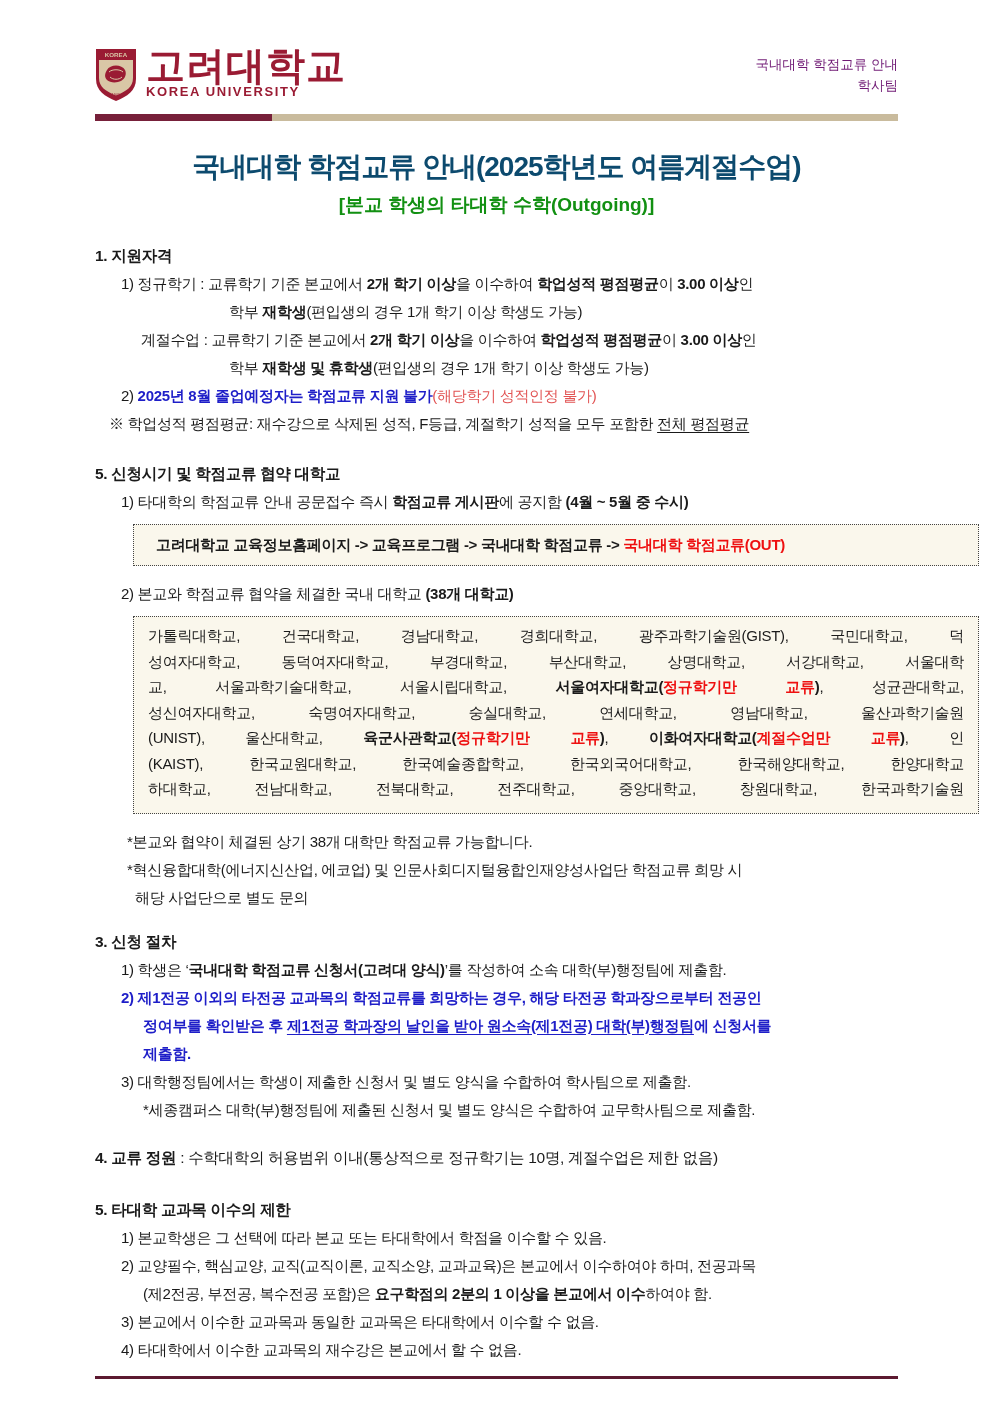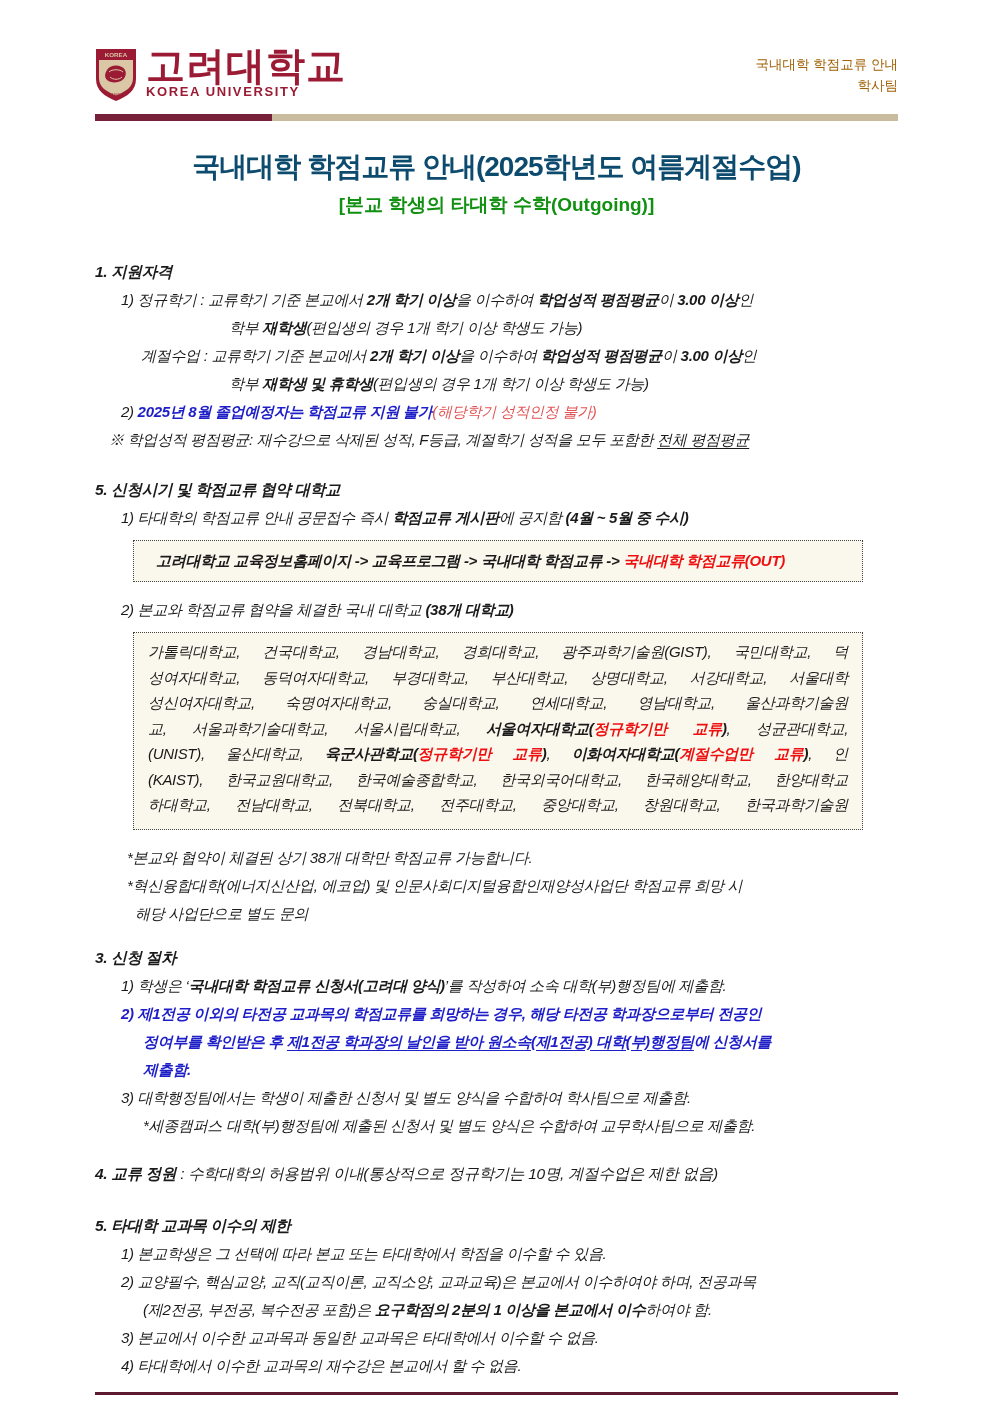--- a/index.html
+++ b/index.html
@@ -21,29 +21,29 @@
     font-family:"Liberation Sans",sans-serif;
     color:var(--ink);
   }
   .page{width:992px;height:1403px;padding:48px 94px 0 95px;position:relative;}
   
   .header{display:flex;justify-content:space-between;align-items:flex-start;height:58px;}
   .logo{display:flex;align-items:center;gap:9px;}
   .shield{width:42px;height:54px;display:block;}
   .logo-kr{font-size:39px;font-weight:bold;color:var(--crimson-logo);letter-spacing:1px;line-height:32px;}
   .logo-en{font-size:13px;font-weight:bold;color:var(--crimson-logo);letter-spacing:1.6px;line-height:16px;margin-top:2px;}
-  .header-right{text-align:right;font-size:13.5px;line-height:21px;color:#a16207;padding-top:6px;}
+  .header-right{text-align:right;font-size:13.5px;line-height:21px;color:#701a75;padding-top:6px;}
   .header-rule{display:flex;height:7px;margin-top:8px;}
   .rule-maroon{width:177px;background:var(--maroon-rule);}
   .rule-tan{flex:1;background:var(--tan-rule);}
   
   .title{text-align:center;font-size:28px;font-weight:bold;letter-spacing:-1px;margin-top:27px;line-height:38px;color:#0c4a6e;}
   .subtitle{text-align:center;font-size:19px;font-weight:bold;margin-top:5px;line-height:27px;color:var(--title-green);}
   
-  #doc-body{margin-top:40px;font-size:15px;letter-spacing:-0.3px;font-style:italic;}
+  #doc-body{margin-top:24px;font-size:15px;letter-spacing:-0.3px;}
   .line{line-height:28px;}
   .h{font-weight:bold;font-size:15.5px;}
   .i1{padding-left:26px;}
   .i1b{padding-left:46px;}
   .i1c{padding-left:48px;}
   .i2{padding-left:134px;}
   .inote{padding-left:14px;}
   .inote2{padding-left:32px;}
   .inote2b{padding-left:40px;}
   .mt-sec{margin-top:22px;}
@@ -51,21 +51,21 @@
   .mt-sec4{margin-top:20px;}
   .mt-sec5{margin-top:24px;}
   .mt-14{margin-top:14px;}
   
   .b{font-weight:bold;}
   .u{text-decoration:underline;text-underline-offset:3px;}
   .c-blue{color:var(--emph-blue);}
   .c-red{color:var(--alert-red);}
   .c-red2{color:var(--soft-red);}
   
-  .box{margin-left:38px;width:730px;background:var(--box-ivory);border:1px dotted #444;}
+  .box{margin-left:38px;width:846px;background:var(--box-ivory);border:1px dotted #444;}
   .box-path{margin-top:8px;padding:9px 10px 9px 22px;}
   .box-path .box-line{line-height:22px;text-align:left;}
   .box-list{margin-top:8px;padding:6px 14px 11px 14px;}
   .box-list .box-line{line-height:25.5px;text-align:justify;text-align-last:justify;}
   
   .bottom-rule{margin-top:12px;height:3px;background:var(--maroon-bottom);width:803px;}
 </style>
 </head>
 <body>
 
@@ -111,22 +111,22 @@
       <div class="line inote"><span class="">※ 학업성적 평점평균: 재수강으로 삭제된 성적, F등급, 계절학기 성적을 모두 포함한 </span><span class="u">전체 평점평균</span></div>
       <div class="line h mt-sec"><span class="b">5. 신청시기 및 학점교류 협약 대학교</span></div>
       <div class="line i1"><span class="">1) 타대학의 학점교류 안내 공문접수 즉시 </span><span class="b">학점교류 게시판</span><span class="">에 공지함 </span><span class="b">(4월 ~ 5월 중 수시)</span></div>
       <div class="box box-path">
         <div class="box-line"><span class="b">고려대학교 교육정보홈페이지 -&gt; 교육프로그램 -&gt; 국내대학 학점교류 -&gt; </span><span class="b c-red">국내대학 학점교류(OUT)</span></div>
       </div>
       <div class="line i1 mt-14"><span class="">2) 본교와 학점교류 협약을 체결한 국내 대학교 </span><span class="b">(38개 대학교)</span></div>
       <div class="box box-list">
         <div class="box-line"><span class="">가톨릭대학교, 건국대학교, 경남대학교, 경희대학교, 광주과학기술원(GIST), 국민대학교, 덕</span></div>
         <div class="box-line"><span class="">성여자대학교, 동덕여자대학교, 부경대학교, 부산대학교, 상명대학교, 서강대학교, 서울대학</span></div>
+        <div class="box-line"><span class="">교, 서울과학기술대학교, 서울시립대학교, </span><span class="b">서울여자대학교(</span><span class="b c-red">정규학기만 교류</span><span class="b">)</span><span class="">, 성균관대학교,</span></div>
         <div class="box-line"><span class="">성신여자대학교, 숙명여자대학교, 숭실대학교, 연세대학교, 영남대학교, 울산과학기술원</span></div>
-        <div class="box-line"><span class="">교, 서울과학기술대학교, 서울시립대학교, </span><span class="b">서울여자대학교(</span><span class="b c-red">정규학기만 교류</span><span class="b">)</span><span class="">, 성균관대학교,</span></div>
         <div class="box-line"><span class="">(UNIST), 울산대학교, </span><span class="b">육군사관학교(</span><span class="b c-red">정규학기만 교류</span><span class="b">)</span><span class="">, </span><span class="b">이화여자대학교(</span><span class="b c-red">계절수업만 교류</span><span class="b">)</span><span class="">, 인</span></div>
         <div class="box-line"><span class="">(KAIST), 한국교원대학교, 한국예술종합학교, 한국외국어대학교, 한국해양대학교, 한양대학교</span></div>
         <div class="box-line"><span class="">하대학교, 전남대학교, 전북대학교, 전주대학교, 중앙대학교, 창원대학교, 한국과학기술원</span></div>
       </div>
       <div class="line inote2 mt-14"><span class="">*본교와 협약이 체결된 상기 38개 대학만 학점교류 가능합니다.</span></div>
       <div class="line inote2"><span class="">*혁신융합대학(에너지신산업, 에코업) 및 인문사회디지털융합인재양성사업단 학점교류 희망 시</span></div>
       <div class="line inote2b"><span class="">해당 사업단으로 별도 문의</span></div>
       <div class="line h mt-sec3"><span class="b">3. 신청 절차</span></div>
       <div class="line i1"><span class="">1) 학생은 ‘</span><span class="b">국내대학 학점교류 신청서(고려대 양식)</span><span class="">’를 작성하여 소속 대학(부)행정팀에 제출함.</span></div>
       <div class="line i1"><span class="b c-blue">2) 제1전공 이외의 타전공 교과목의 학점교류를 희망하는 경우, 해당 타전공 학과장으로부터 전공인</span></div>

